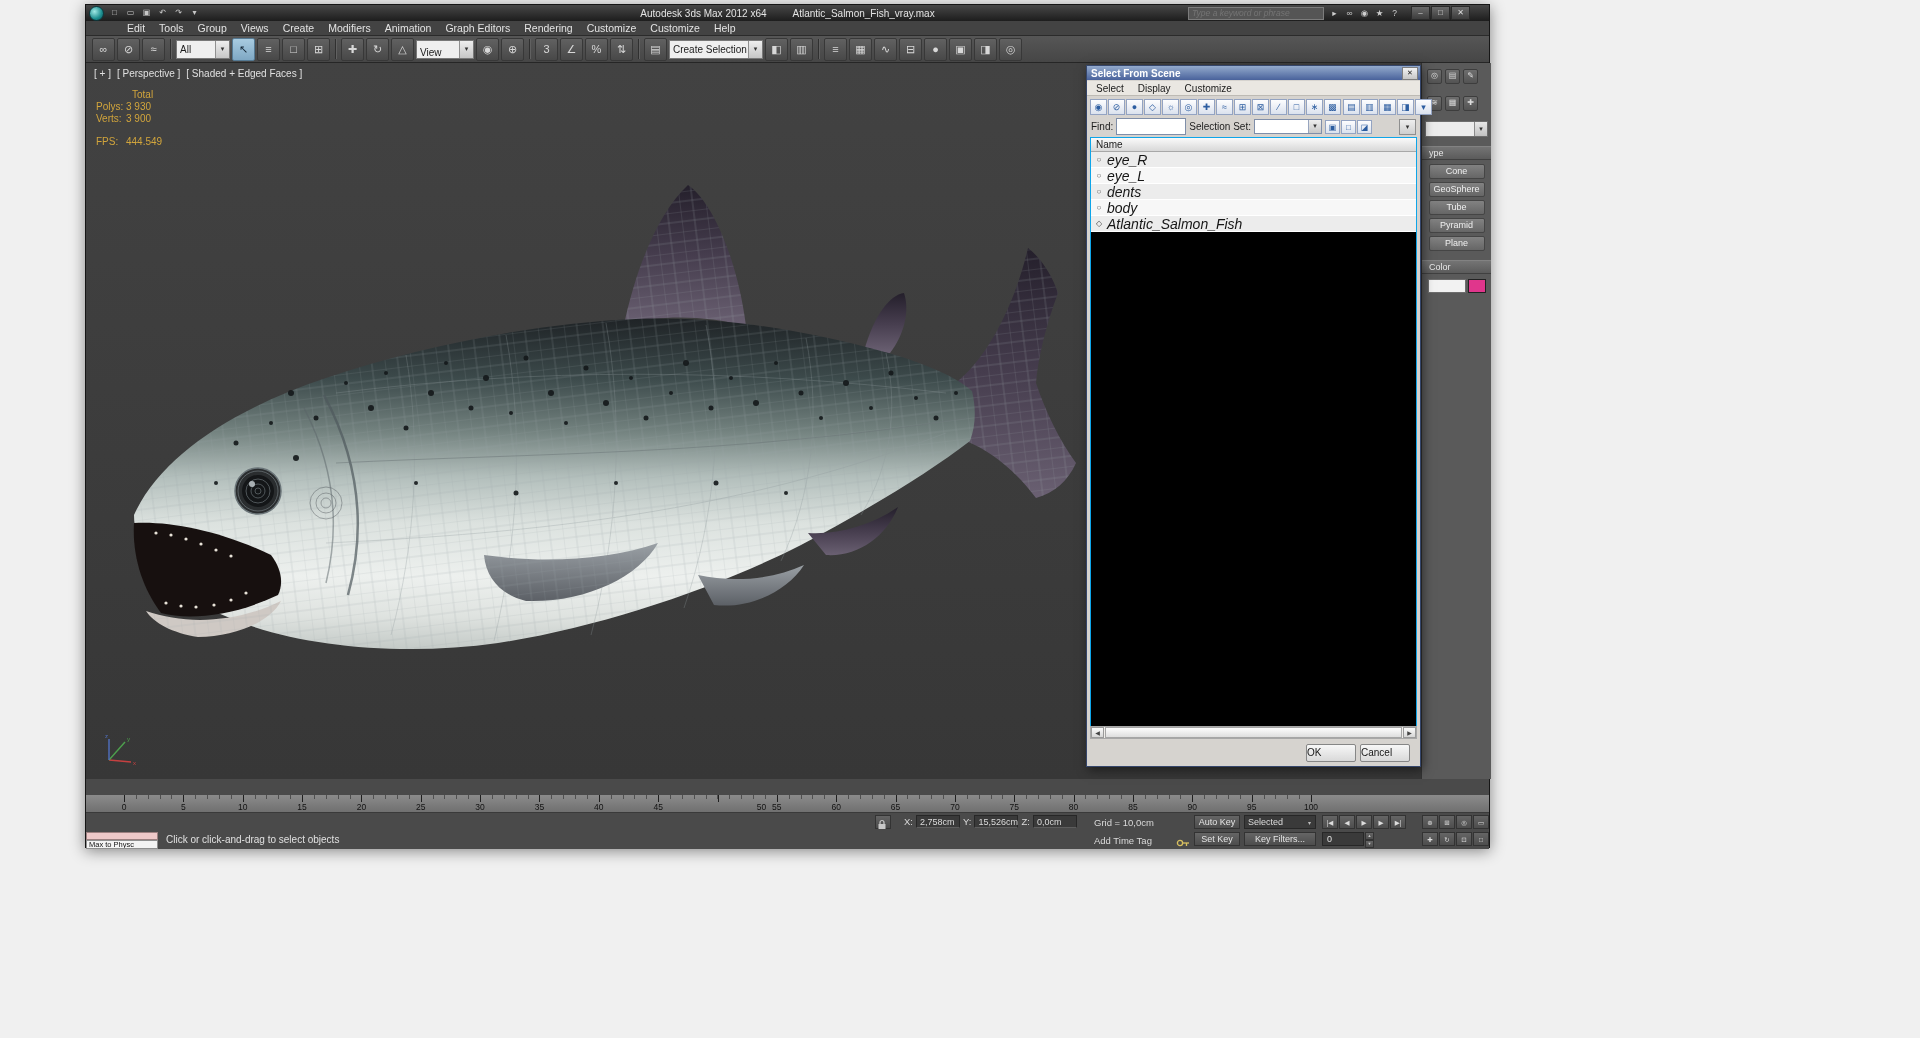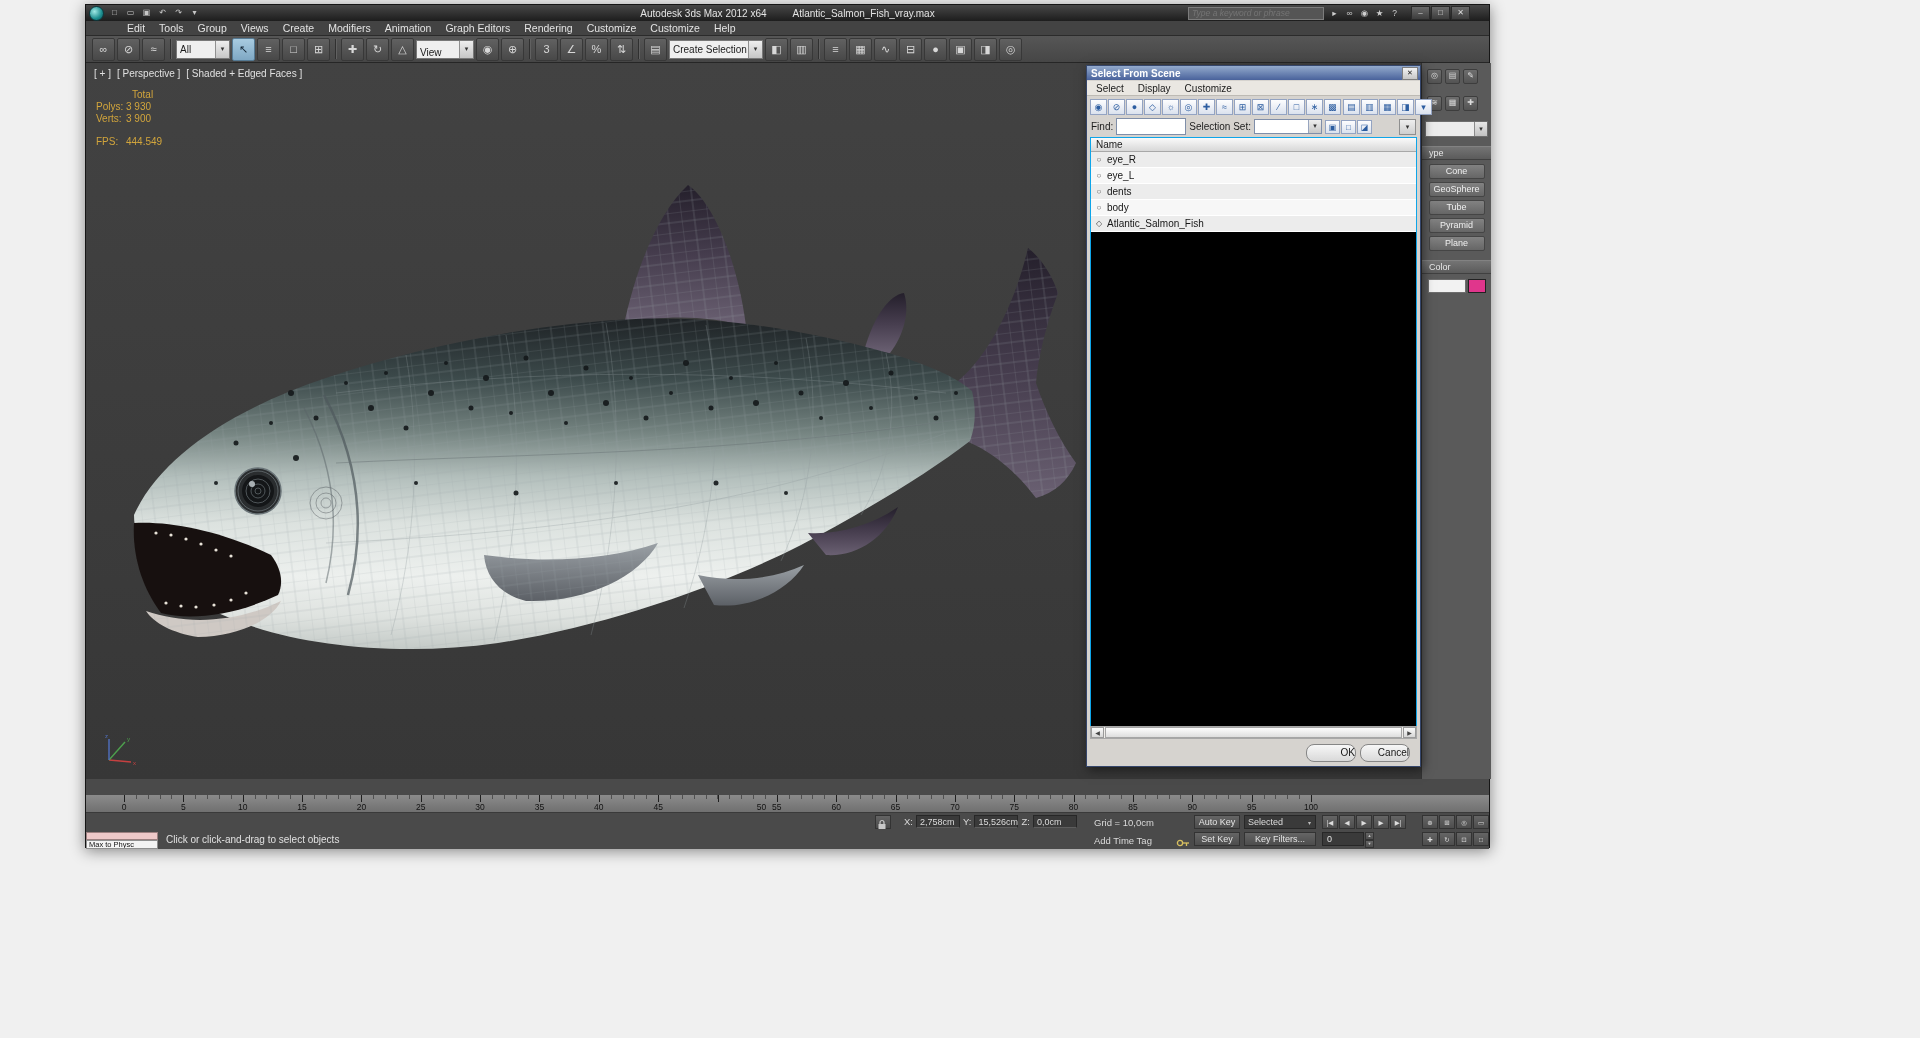--- a/index.html
+++ b/index.html
@@ -75,26 +75,26 @@
   .dselset .sp{flex:1;}
   .dselset .ar{width:12px;background:linear-gradient(#eee,#c8c8c8);border-left:1px solid #97a5bf;font-size:7px;line-height:12px;text-align:center;color:#333;}
   .dicn-sm{width:15px;height:14px;background:linear-gradient(#fdfdfe,#dbe2ee);border:1px solid #93a3c2;color:#2c5da0;font-size:8px;line-height:13px;text-align:center;box-sizing:border-box;}
   .dlg-findrow .enddrop{margin-left:auto;width:15px;height:14px;background:linear-gradient(#eee,#cfcfcf);border:1px solid #8f8f8f;font-size:7px;line-height:13px;text-align:center;color:#333;}
   .dlg-listwrap{position:absolute;left:3px;right:3px;top:71px;bottom:27px;background:#000000;border:1px solid #0ea5e9;}
   .dlg-colhead{position:absolute;left:0;top:0;width:100%;height:14px;background:linear-gradient(#fafafa,#d8d8d8);border-bottom:1px solid #a8a8a8;font-size:10px;color:#222;line-height:14px;padding-left:5px;box-sizing:border-box;}
   .dlg-rows{position:absolute;left:0;top:14px;right:0;bottom:0;overflow:hidden;}
   .drow{height:15px;display:flex;align-items:center;background:#ececec;border-bottom:1px solid #fff;}
   .drow.alt{background:#f7f7f7;}
   .drow-icon{width:12px;text-align:center;font-size:8px;color:#555;margin:0 2px;}
-  .drow-name{font-size:10px;color:#161616;}
+  .drow-name{font-size:14px;color:#161616;font-style:italic;}
   .dlg-hscroll{position:absolute;left:3px;right:3px;bottom:27px;height:13px;background:#efedea;border:1px solid #a7a7a7;box-sizing:border-box;z-index:2;}
   .hs-btn{position:absolute;top:0;width:13px;height:11px;background:linear-gradient(#fbfbfb,#d6d6d6);border:1px solid #9a9a9a;font-size:6px;line-height:10px;text-align:center;color:#444;box-sizing:border-box;}
   .hs-thumb{position:absolute;left:14px;right:14px;top:0;height:11px;background:linear-gradient(#fdfdfd,#dedede);border:1px solid #a5a5a5;box-sizing:border-box;}
   .dlg-btns{position:absolute;right:0;bottom:4px;height:18px;}
-  .dbtn{position:absolute;top:0;width:48px;height:16px;background:linear-gradient(#f7f7f7,#d9d9d9);border:1px solid #868686;border-radius:8px;font-size:10px;color:#161616;text-align:right;line-height:15px;}
+  .dbtn{position:absolute;top:0;width:48px;height:16px;background:linear-gradient(#f7f7f7,#d9d9d9);border:1px solid #868686;border-radius:2px;font-size:10px;color:#161616;text-align:left;line-height:15px;}
   .dbtn.ok{right:64px;}
   .dbtn.cancel{right:10px;}
 
   
   .timeslider{position:absolute;left:0;top:774px;width:100%;height:16px;background:#515151;border-top:1px solid #2e2e2e;box-sizing:border-box;}
   .ts-channel{position:absolute;left:2px;right:2px;top:7px;height:2px;background:#3c3c3c;border-bottom:1px solid #6a6a6a;}
   .ts-arrow{position:absolute;top:2px;width:12px;height:12px;background:linear-gradient(#6a6a6a,#4d4d4d);border:1px solid #333;color:#ccc;font-size:6px;line-height:11px;text-align:center;box-sizing:border-box;}
   .ts-slider{position:absolute;left:16px;top:2px;width:84px;height:12px;background:linear-gradient(#bdbdbd,#8f8f8f);border:1px solid #2f2f2f;color:#111;font-size:9px;line-height:11px;text-align:center;box-sizing:border-box;}
   .ruler{position:absolute;left:0;top:790px;width:100%;height:18px;background:linear-gradient(#8b8b8b,#707070);border-bottom:1px solid #3a3a3a;box-sizing:border-box;}
   .rminor{position:absolute;left:38px;width:1188px;top:0;height:4px;background:repeating-linear-gradient(90deg,rgba(25,25,25,.5) 0 1px,transparent 1px 11.87px);}

